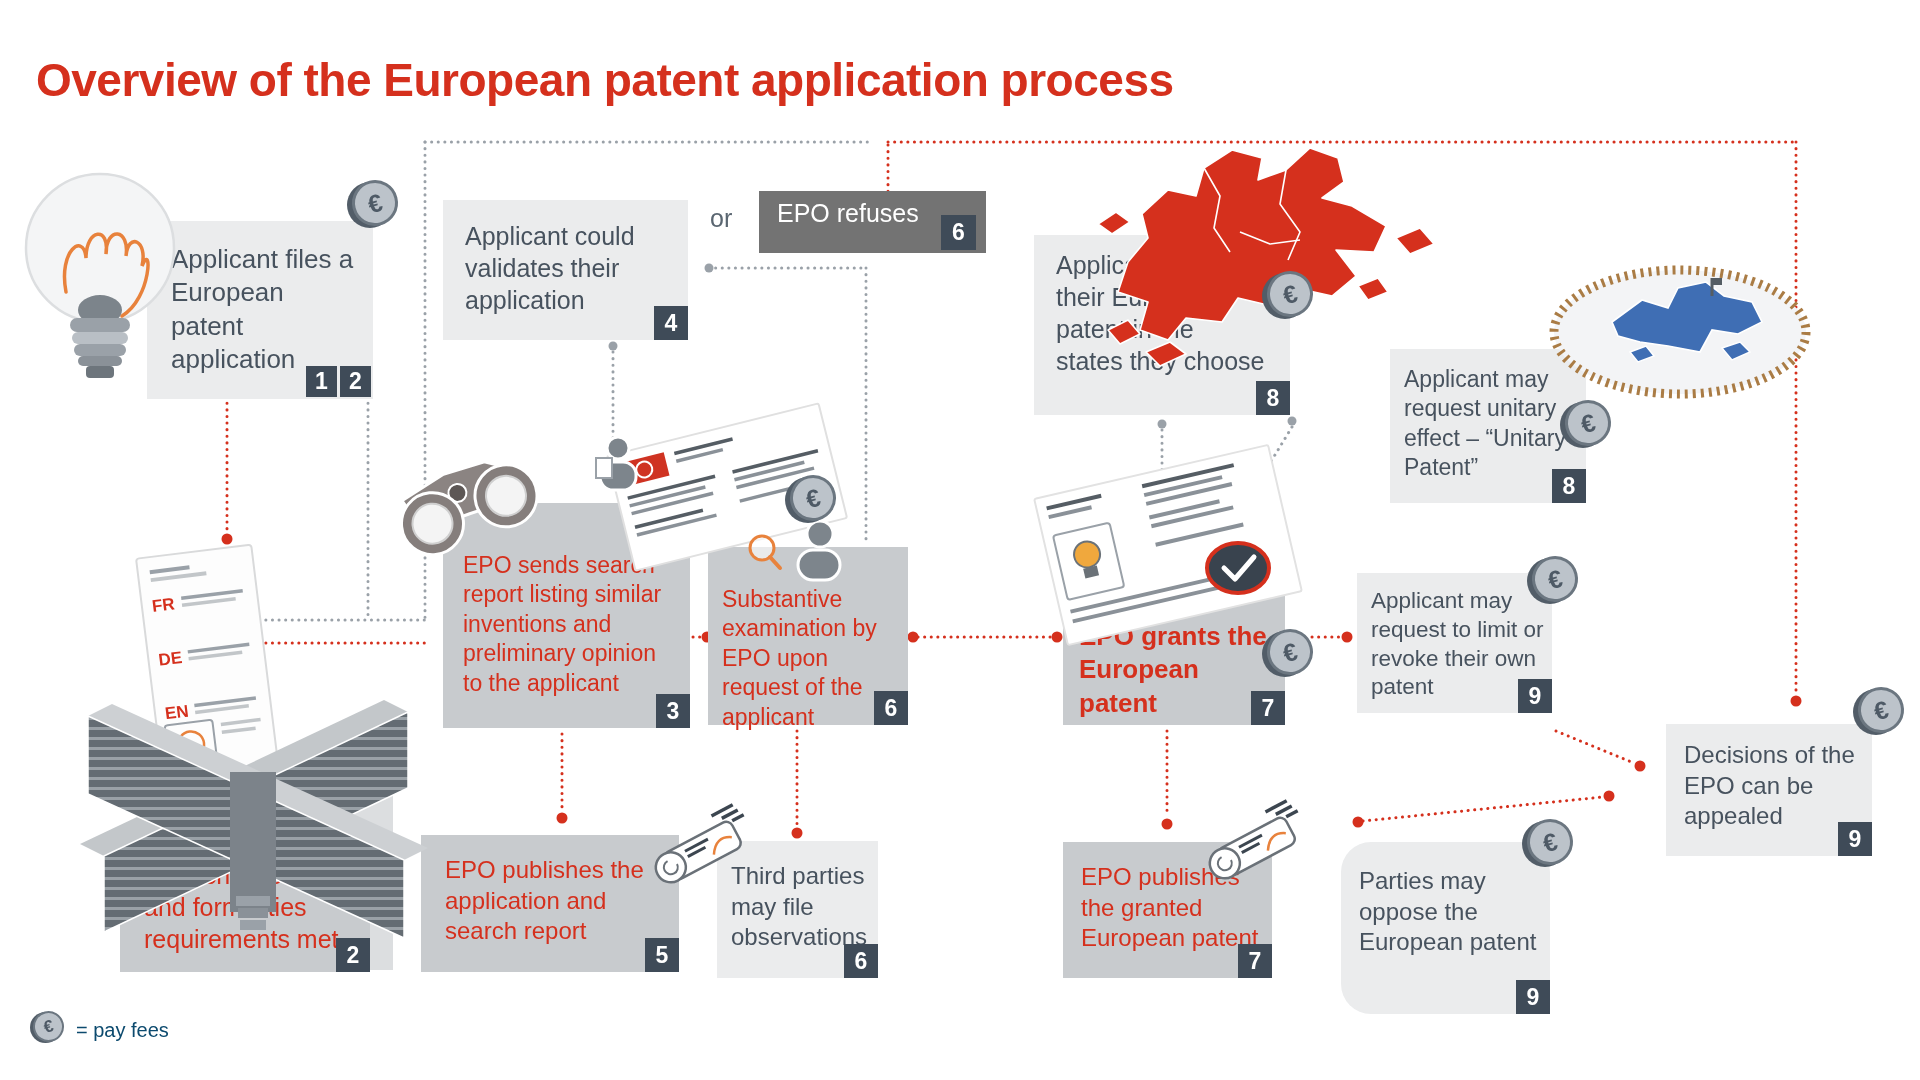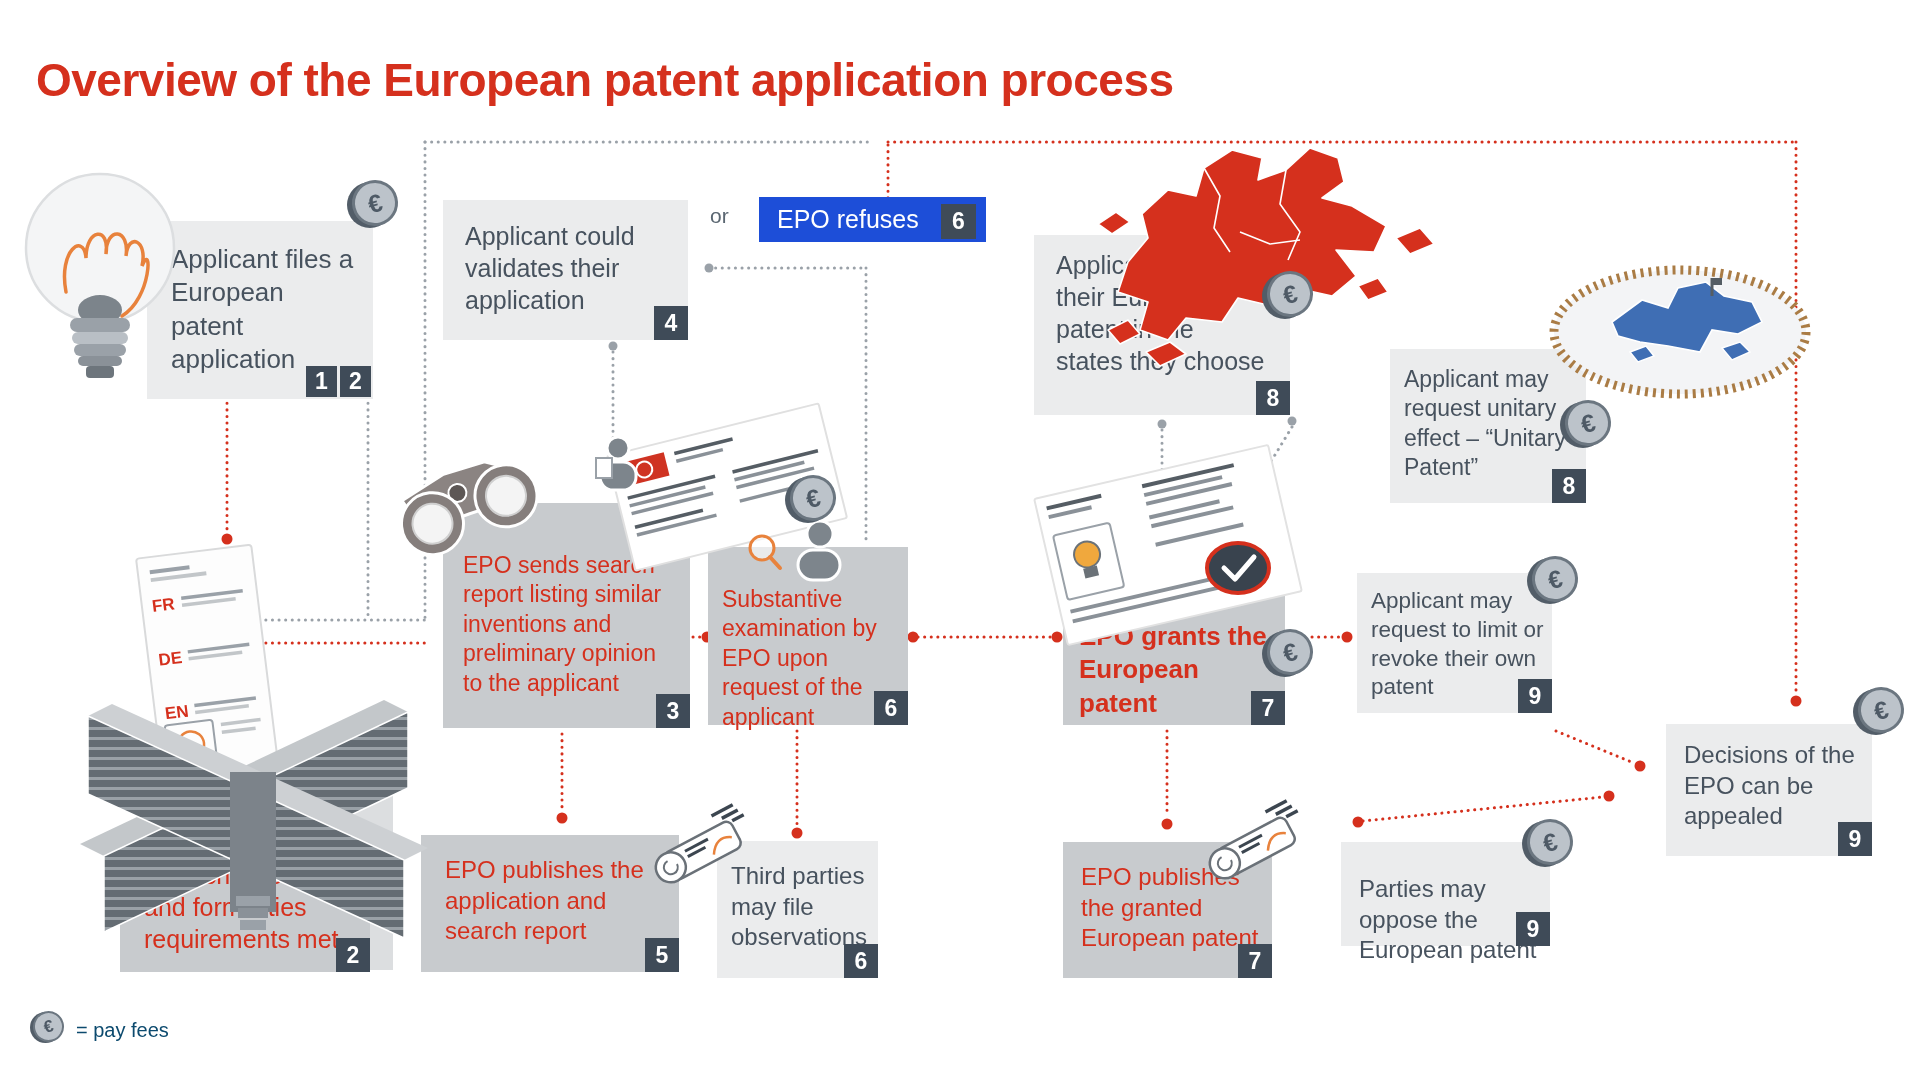--- a/index.html
+++ b/index.html
@@ -21,26 +21,26 @@
   .box.bold .txt{font-weight:bold;}
   .badge{
     position:absolute;right:0;bottom:0;width:34px;height:34px;
     background:#3f4b58;color:#fff;font-weight:bold;font-size:23px;
     display:flex;align-items:center;justify-content:center;
   }
   .badges2{position:absolute;right:2px;bottom:2px;display:flex;gap:3px;}
   .badges2 .badge{position:static;width:31px;height:31px;}
   
   #refuse-box{
-    position:absolute;left:759px;top:197px;width:227px;height:45px;
-    background:#1d4ed8;color:#fff;font-size:25px;
+    position:absolute;left:759px;top:191px;width:227px;height:62px;
+    background:#737373;color:#fff;font-size:25px;
   }
   #refuse-box .txt{position:absolute;left:18px;top:8px;}
   #refuse-box .badge{right:10px;bottom:3px;width:35px;height:35px;}
-  #or-label{position:absolute;left:710px;top:204px;font-size:21px;color:#5a6671;}
+  #or-label{position:absolute;left:710px;top:204px;font-size:25px;color:#5a6671;}
   
   .coin{position:absolute;width:50px;height:50px;}
   .coin .edge{position:absolute;left:0;top:2px;width:46px;height:46px;border-radius:50%;background:#525d68;}
   .coin .face{
     position:absolute;left:5px;top:0;width:46px;height:46px;border-radius:50%;
     background:#bcc3ca;border:3px solid #6b7680;box-sizing:border-box;
     color:#4e5a66;font-weight:bold;font-size:25px;
     display:flex;align-items:center;justify-content:center;transform:rotate(-14deg);
   }
   .coin.small{width:34px;height:34px;}
@@ -175,21 +175,21 @@
 <div class="box light" style="left:717px;top:841px;width:161px;height:137px;font-size:24px;padding:20px 2px 0 14px;">
   <span class="txt">Third parties may file observations</span>
   <span class="badge">6</span>
 </div>
 
 <div class="box epo" style="left:1063px;top:842px;width:209px;height:136px;font-size:24px;padding:20px 10px 0 18px;">
   <span class="txt">EPO publishes the granted European patent</span>
   <span class="badge">7</span>
 </div>
 
-<div class="box light" style="left:1341px;top:842px;width:209px;height:104px;font-size:24px;padding:32px 10px 0 18px;">
+<div class="box light" style="left:1341px;top:842px;width:209px;height:172px;font-size:24px;padding:24px 10px 0 18px;border-radius:30px;">
   <span class="txt">Parties may oppose the European patent</span>
   <span class="badge">9</span>
 </div>
 
 <svg class="layer" width="1920" height="1080">
   <defs>
     <pattern id="bld" width="12" height="10" patternUnits="userSpaceOnUse">
       <rect width="12" height="10" fill="#646c73"></rect>
       <rect y="7" width="12" height="3" fill="#9aa1a7"></rect>
     </pattern>

